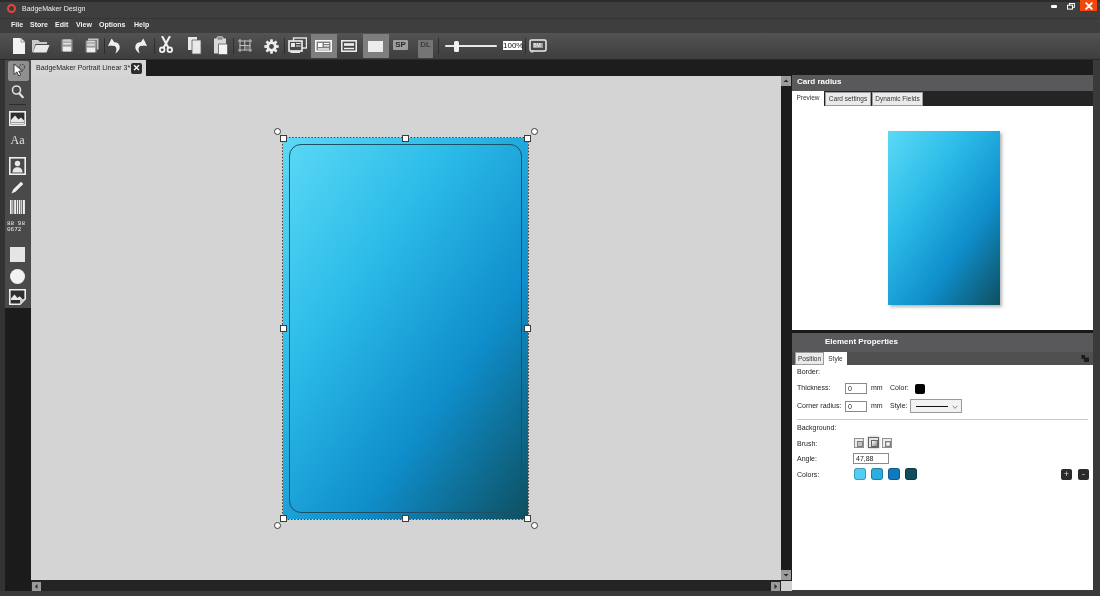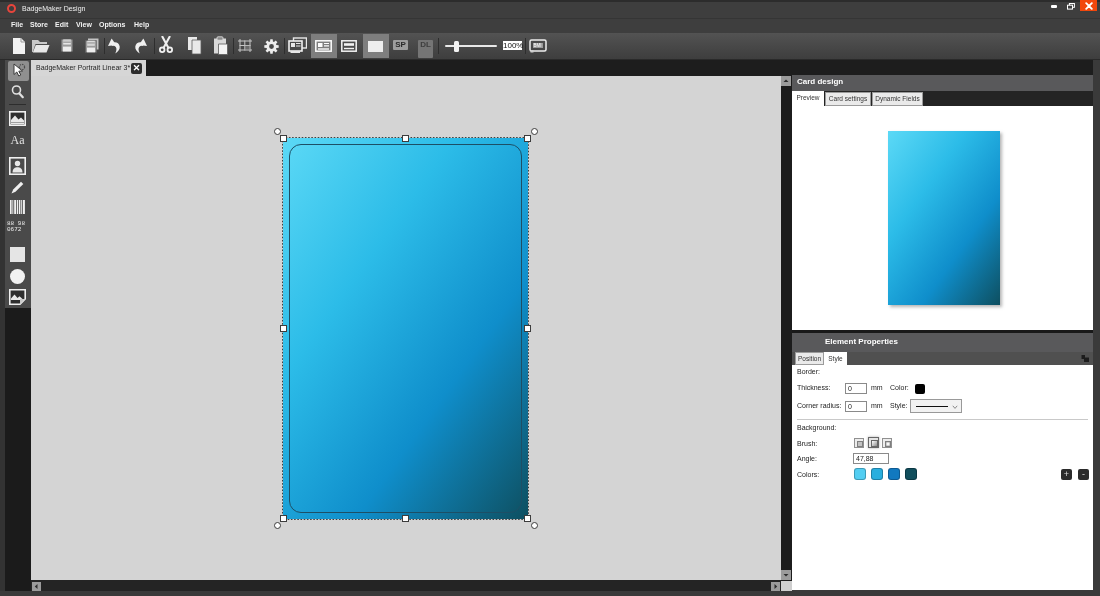--- a/index.html
+++ b/index.html
@@ -273,21 +273,21 @@
       </div>
     <div id="corner"></div>
   </div>
 
   <div class="abs" id="panel"></div>
   <div class="abs" id="rightborder"></div>
   <div class="abs" id="bottomstrip"></div>
   <div id="panelcontent">
 
     <div class="phead" style="left:792px;top:75px;height:16px;">
-        <span style="top:2px;">Card design</span>
+        <span style="top:2px;">Card radius</span>
       </div>
     <div class="ptabs" style="left:792px;top:91px;height:15px;background:#242424;">
       <div class="ptab on" style="left:0px;top:0px;width:32px;height:15px;line-height:14px;">Preview</div>
       <div class="ptab off" style="left:33px;top:1px;width:46px;height:14px;line-height:12px;">Card settings</div>
       <div class="ptab off" style="left:80px;top:1px;width:51px;height:14px;line-height:12px;">Dynamic Fields</div>
     </div>
     <div class="abs" style="left:888px;top:131px;width:112px;height:174px;background:linear-gradient(125.5deg,#5cd9f6 0%,#2cbce8 33.3%,#0f8ecb 66.7%,#0e4f60 100%);box-shadow:2px 2px 3px rgba(120,120,120,0.55);"></div>
 
     <div class="abs" style="left:792px;top:330px;width:301px;height:3px;background:#191919;"></div>
 

